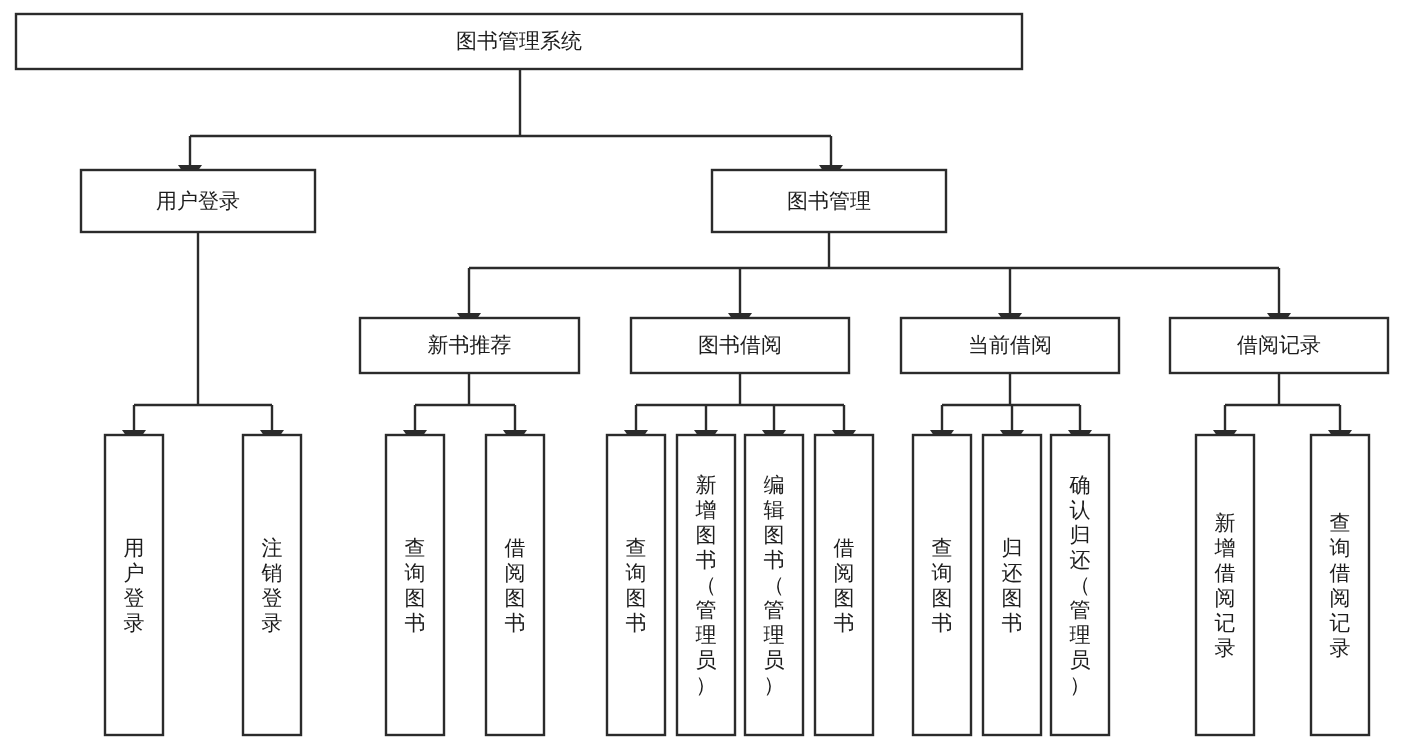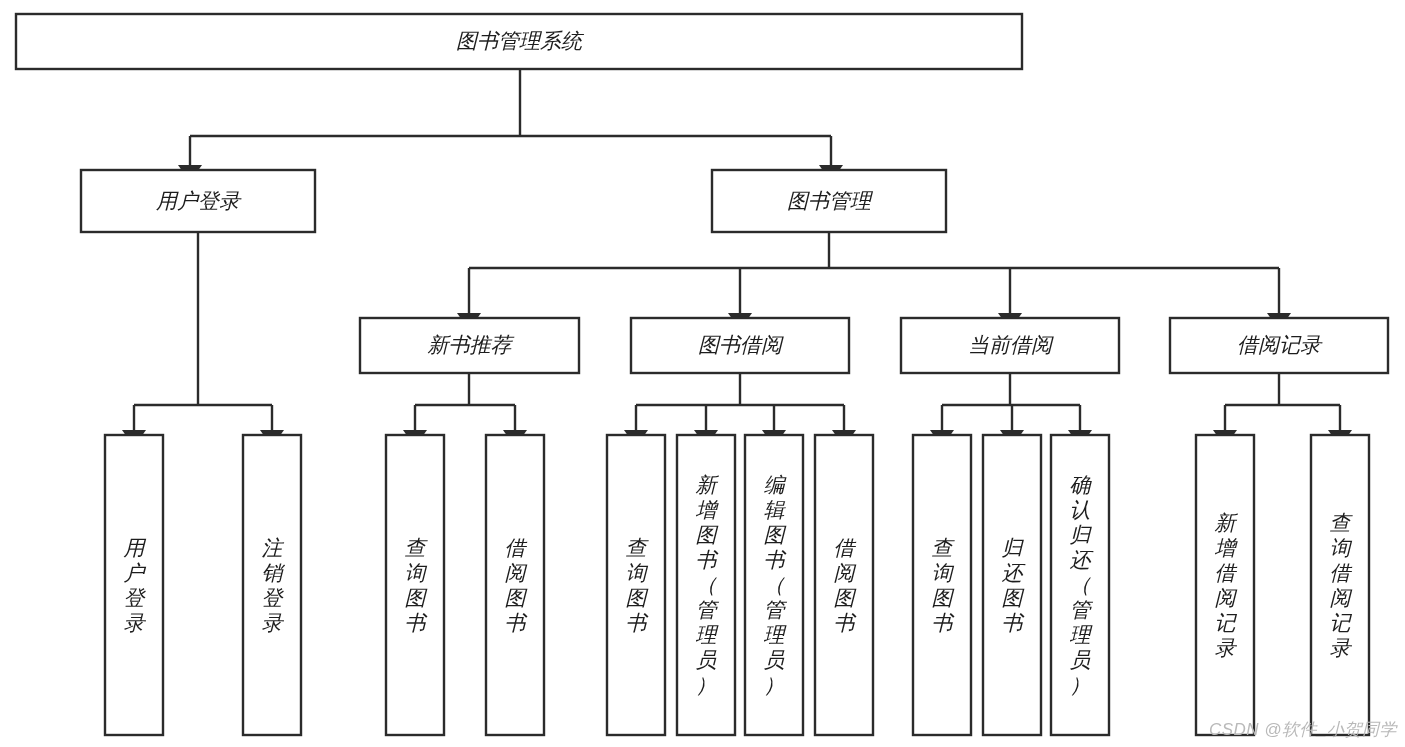--- a/index.html
+++ b/index.html
@@ -11,21 +11,20 @@
   body {
     font-family: "Liberation Sans", "DejaVu Sans", sans-serif;
     -webkit-font-smoothing: antialiased;
   }
   #diagram-root {
     position: relative;
     width: 1405px;
     height: 747px;
     background: #ffffff;
     overflow: hidden;
-    font-style: italic;
   }
   svg#tree-svg {
     position: absolute;
     left: 0;
     top: 0;
     width: 1405px;
     height: 747px;
     display: block;
   }
   .node-box {
@@ -199,14 +198,13 @@
           <rect x="1196" y="435" width="58" height="300" class="node-box"></rect>
           <text x="1225" y="523.5" class="node-label vertical"><tspan x="1225" dy="0">新</tspan><tspan x="1225" dy="25">增</tspan><tspan x="1225" dy="25">借</tspan><tspan x="1225" dy="25">阅</tspan><tspan x="1225" dy="25">记</tspan><tspan x="1225" dy="25">录</tspan></text>
         </g>
         <g>
           <rect x="1311" y="435" width="58" height="300" class="node-box"></rect>
           <text x="1340" y="523.5" class="node-label vertical"><tspan x="1340" dy="0">查</tspan><tspan x="1340" dy="25">询</tspan><tspan x="1340" dy="25">借</tspan><tspan x="1340" dy="25">阅</tspan><tspan x="1340" dy="25">记</tspan><tspan x="1340" dy="25">录</tspan></text>
         </g>
       </g>
   </svg>
 
-  <div class="watermark-text">CSDN @软件_小贺同学</div>
 </div>
 
 </body></html>

